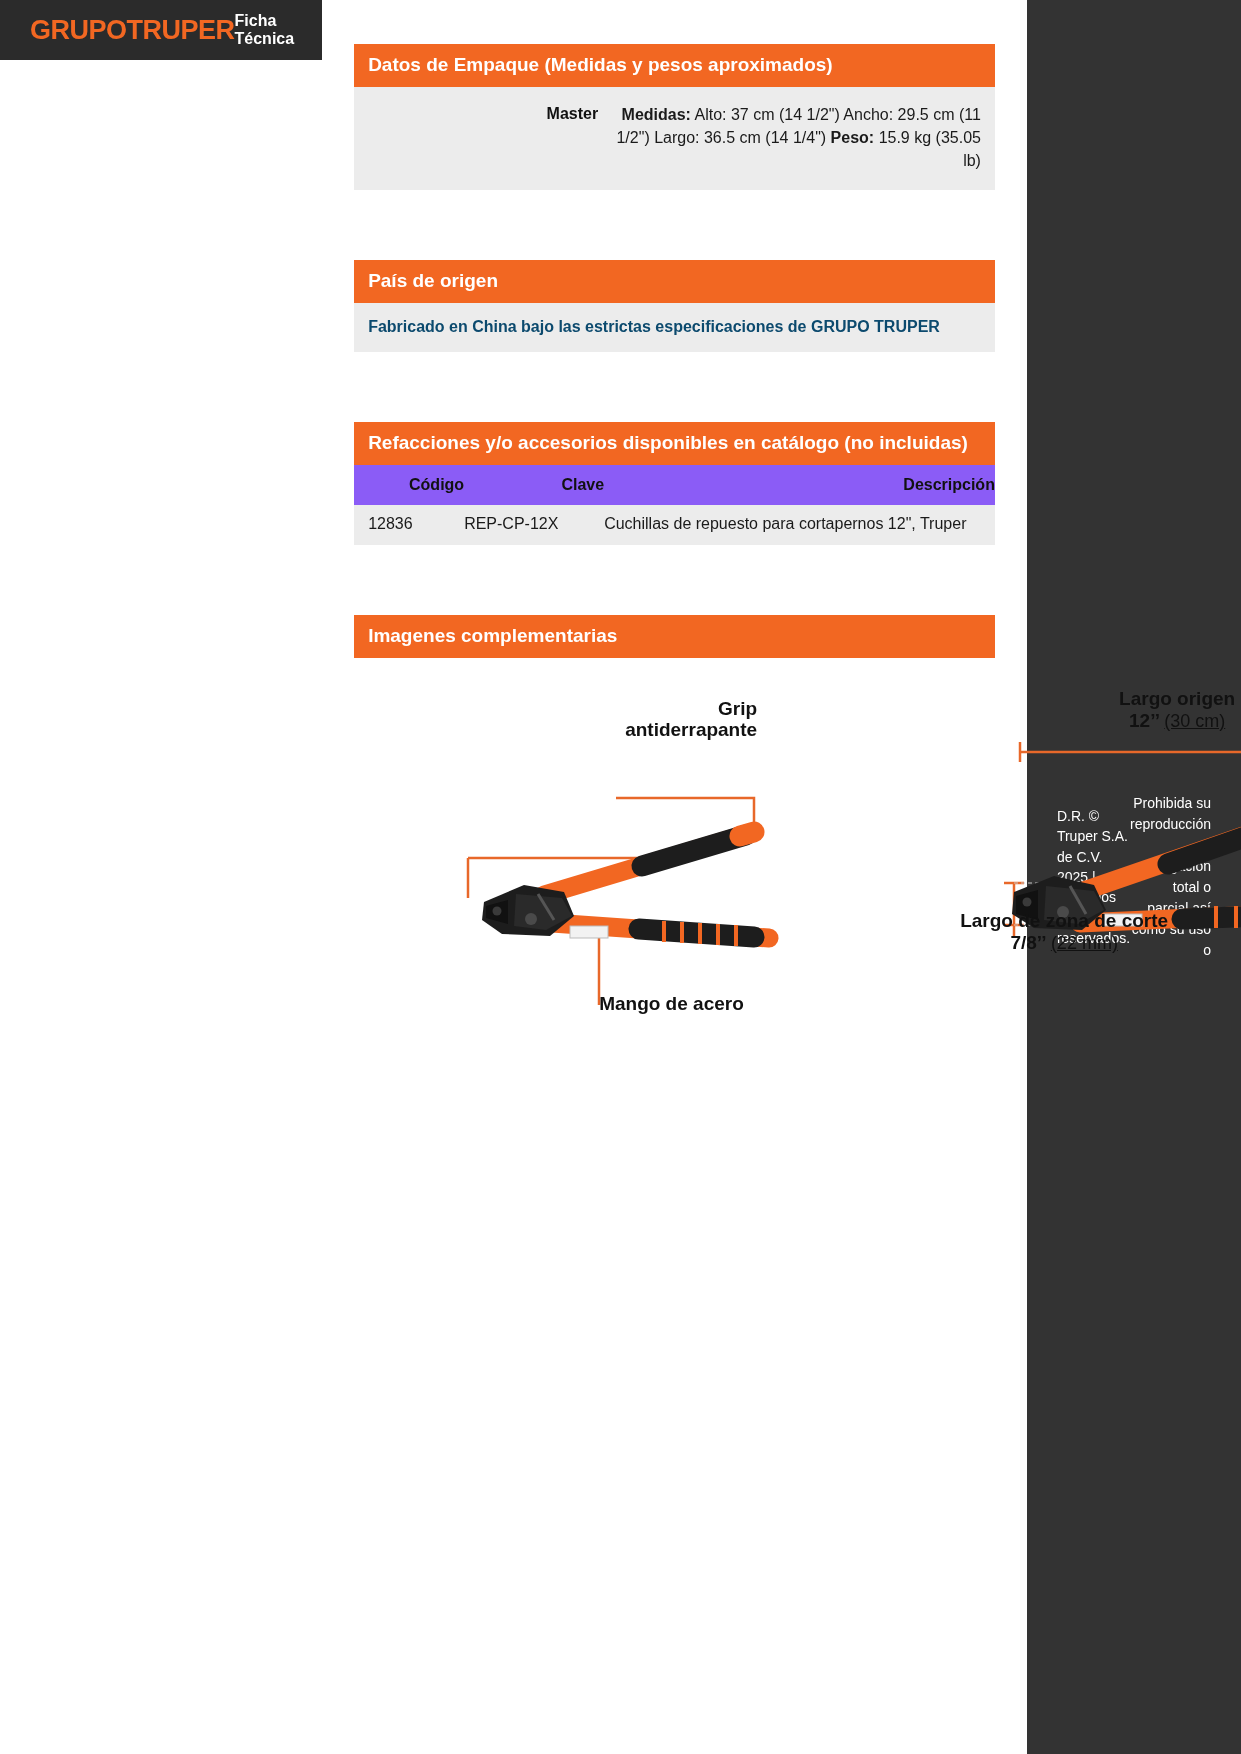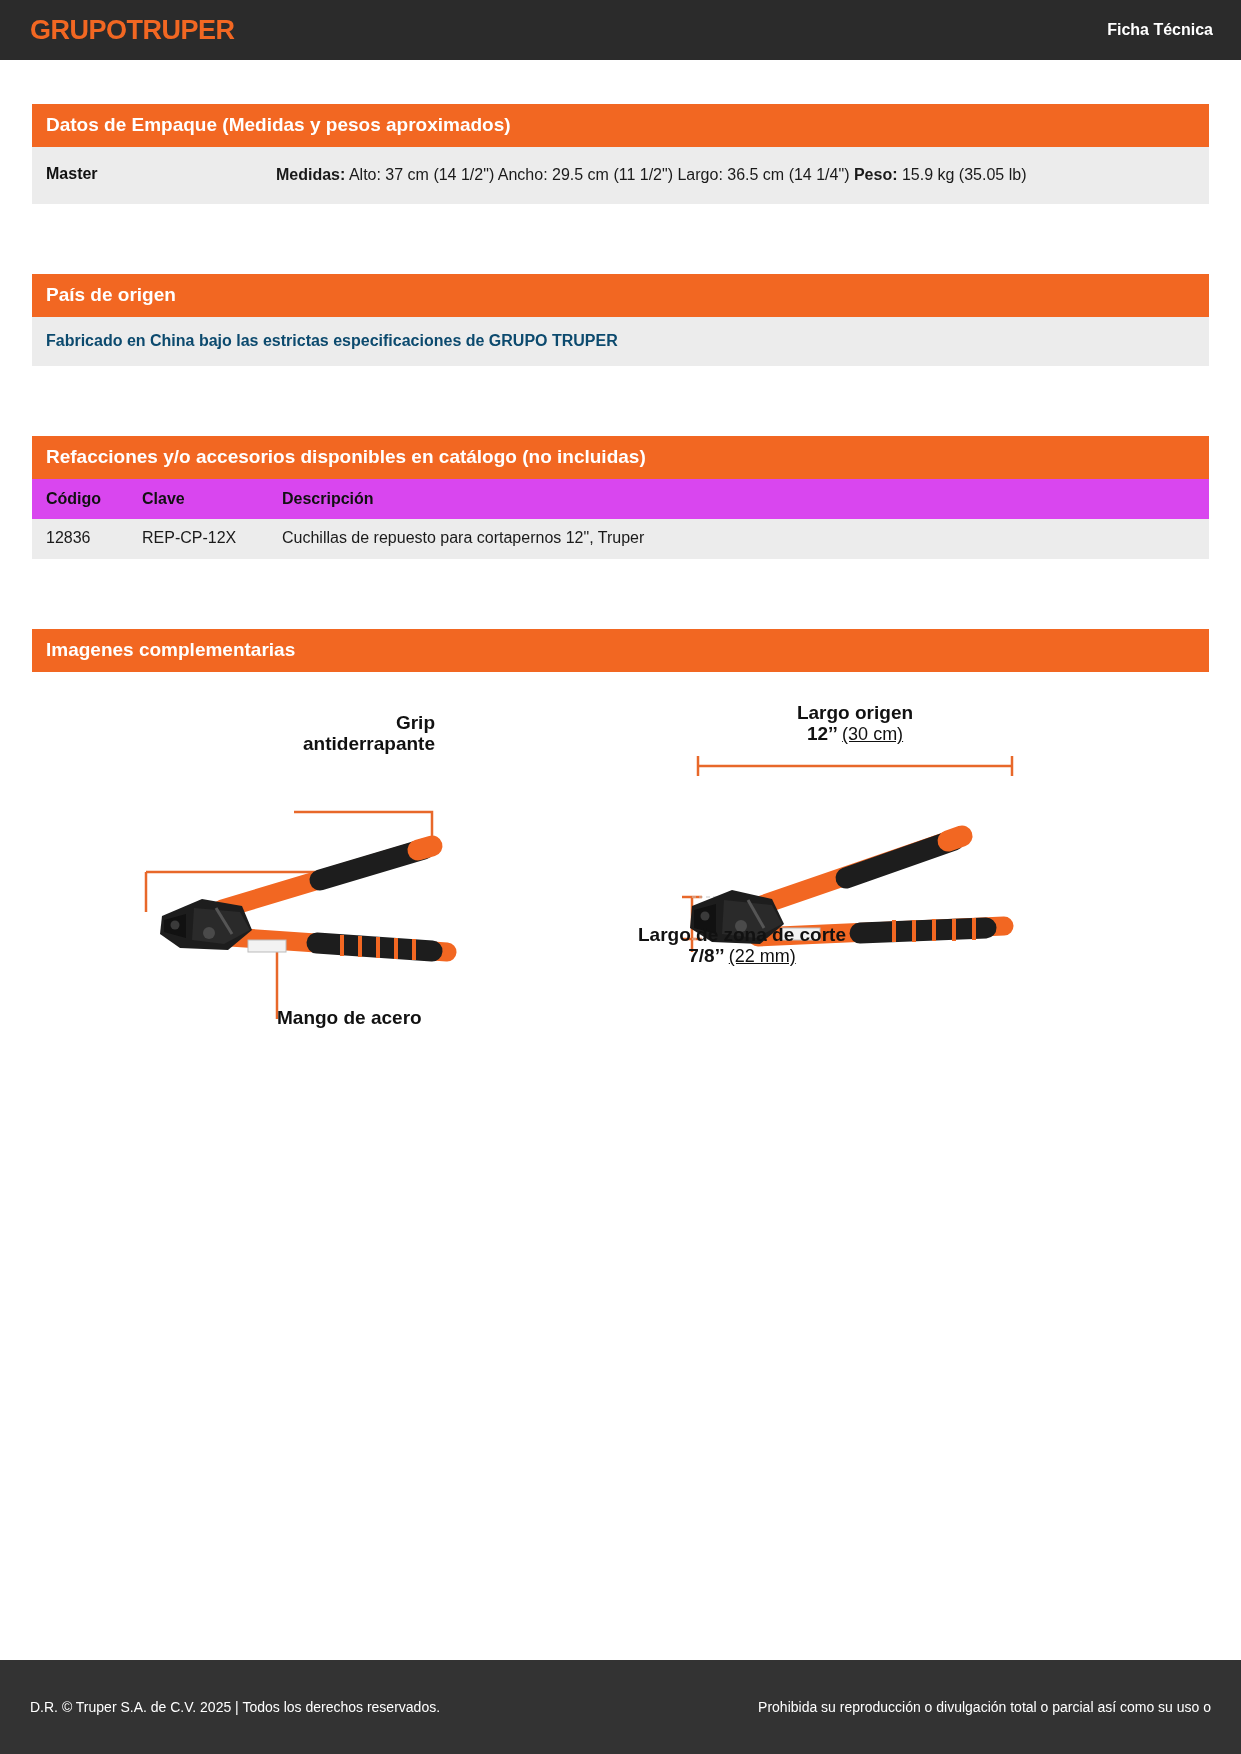--- a/index.html
+++ b/index.html
@@ -8,21 +8,21 @@
     height: 1754px;
     background: #ffffff;
     font-family: "Liberation Sans", sans-serif;
   }
   .page {
     position: relative;
     width: 1241px;
     height: 1754px;
     background: #ffffff;
     display: flex;
-    flex-direction: column;
+    flex-direction: row;
   }
 
   
   .topbar {
     height: 60px;
     background: #2b2b2b;
     display: flex;
     align-items: center;
     justify-content: space-between;
     padding: 0 28px 0 30px;
@@ -56,20 +56,21 @@
     background: #f26722;
     color: #ffffff;
     font-size: 19px;
     font-weight: bold;
     padding: 10px 14px 11px 14px;
     line-height: 1.15;
   }
   .panel {
     background: #ececec;
     padding: 0;
+    text-align: right;
   }
   .panel-row {
     display: flex;
     align-items: flex-start;
     padding: 16px 14px 18px 14px;
   }
   .panel-label {
     flex: 0 0 230px;
     font-size: 16px;
     font-weight: bold;
@@ -95,22 +96,22 @@
   .gap-lg { height: 54px; }
   .gap-sm { height: 28px; }
 
   
   table.refacciones {
     width: 100%;
     border-collapse: collapse;
     font-size: 16px;
   }
   table.refacciones thead th {
-    background: #d946ef;
-    text-align: left;
+    background: #8b5cf6;
+    text-align: right;
     font-weight: bold;
     color: #111;
     padding: 11px 0 11px 0;
   }
   table.refacciones tbody td {
     background: #ececec;
     color: #1a1a1a;
     padding: 10px 0 12px 0;
     font-weight: normal;
   }

